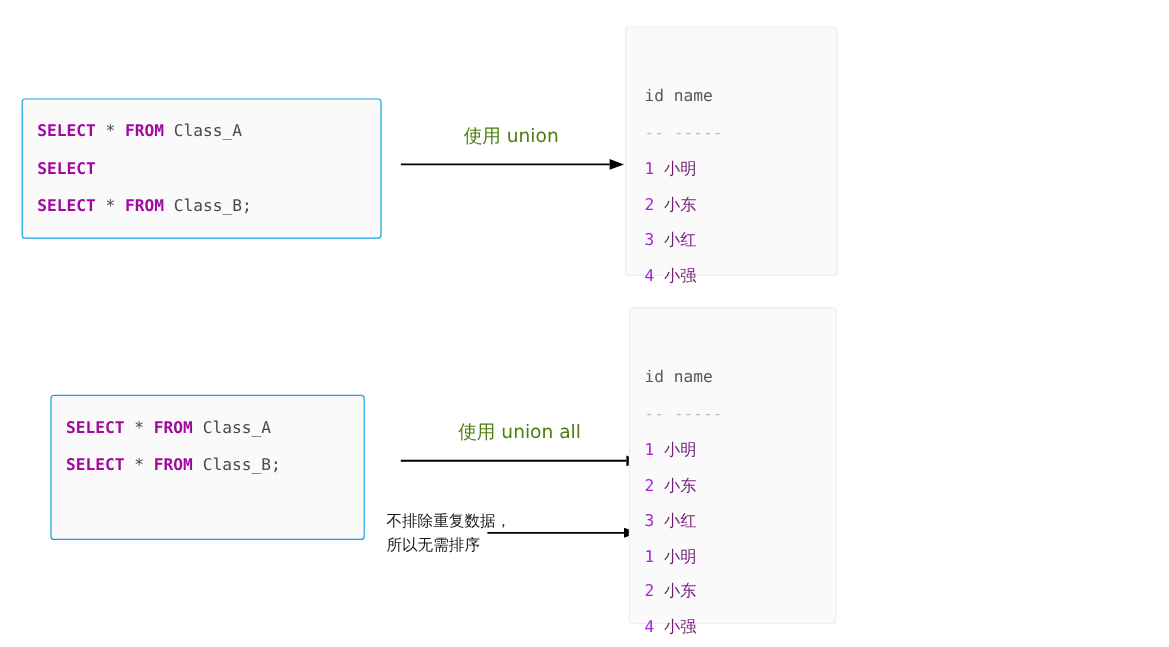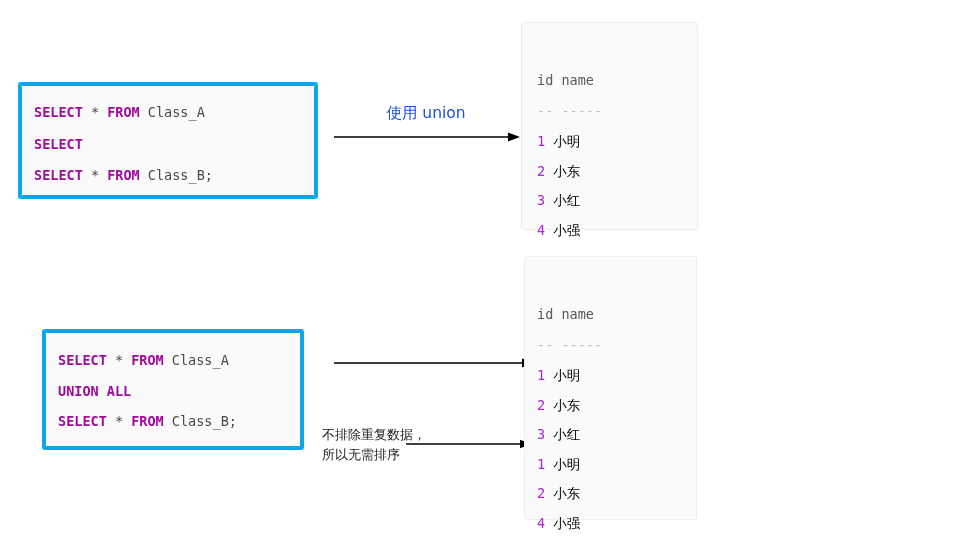--- a/index.html
+++ b/index.html
@@ -16,21 +16,21 @@
   }
   .canvas {
     position: absolute;
     inset: 0;
   }
 
   
   .code-card {
     position: absolute;
     background: #fafafa;
-    border: 4px solid #0ea5e9;
+    border: 1px solid #0ea5e9;
     border-radius: 3px;
     box-sizing: border-box;
   }
   .code-line {
     font-family: "DejaVu Sans Mono", "Liberation Mono", monospace;
     font-size: 13.5px;
     line-height: 1;
     white-space: pre;
     color: #3d3d3d;
   }
@@ -102,33 +102,33 @@
   }
   .res-row {
     white-space: pre;
     line-height: 1;
     margin-bottom: 16px;
   }
   .res-id {
     color: #a626d4;
   }
   .res-name {
-    color: #000000;
+    color: #701a75;
     font-family: "DejaVu Sans", sans-serif;
     font-size: 13.5px;
   }
 
   
   .arrow-group {
     position: absolute;
   }
   .arrow-label {
     font-family: "DejaVu Sans", "Liberation Sans", sans-serif;
     font-size: 15.5px;
-    color: #1d4ed8;
+    color: #4d7c0f;
     text-align: center;
     white-space: pre;
     line-height: 1.35;
   }
   .arrow-svg {
     display: block;
   }
 
   #arrow-union {
     left: 330px;
@@ -184,25 +184,25 @@
     <div class="res-rows">
         <div class="res-row"><span class="res-id">1</span> <span class="res-name">小明</span></div>
         <div class="res-row"><span class="res-id">2</span> <span class="res-name">小东</span></div>
         <div class="res-row"><span class="res-id">3</span> <span class="res-name">小红</span></div>
         <div class="res-row"><span class="res-id">4</span> <span class="res-name">小强</span></div>
       </div>
   </div>
 
   <div class="code-card" id="code-card-union-all">
     <div class="code-line"><span class="kw">SELECT</span> <span class="star">*</span> <span class="kw">FROM</span> <span class="ident">Class_A</span></div>
-    <div class="code-line"><span class="kw">UNION ALL</span></div>
     <div class="code-line"><span class="kw">SELECT</span> <span class="star">*</span> <span class="kw">FROM</span> <span class="ident">Class_B;</span></div>
   </div>
 
   <div class="arrow-group" id="arrow-union-all">
+    <div class="arrow-label">使用 union all</div>
     <svg class="arrow-svg" width="206" height="22" viewBox="0 0 206 22">
       <line x1="4" y1="13" x2="192" y2="13" stroke="#000000" stroke-width="1.6"></line>
       <polygon points="192,8.5 204,13 192,17.5" fill="#000000"></polygon>
     </svg>
   </div>
 
   <div id="note-no-dedupe">
     <div class="note-text">不排除重复数据，
 所以无需排序</div>
     <svg class="note-arrow" width="128" height="22" viewBox="0 0 128 22">

